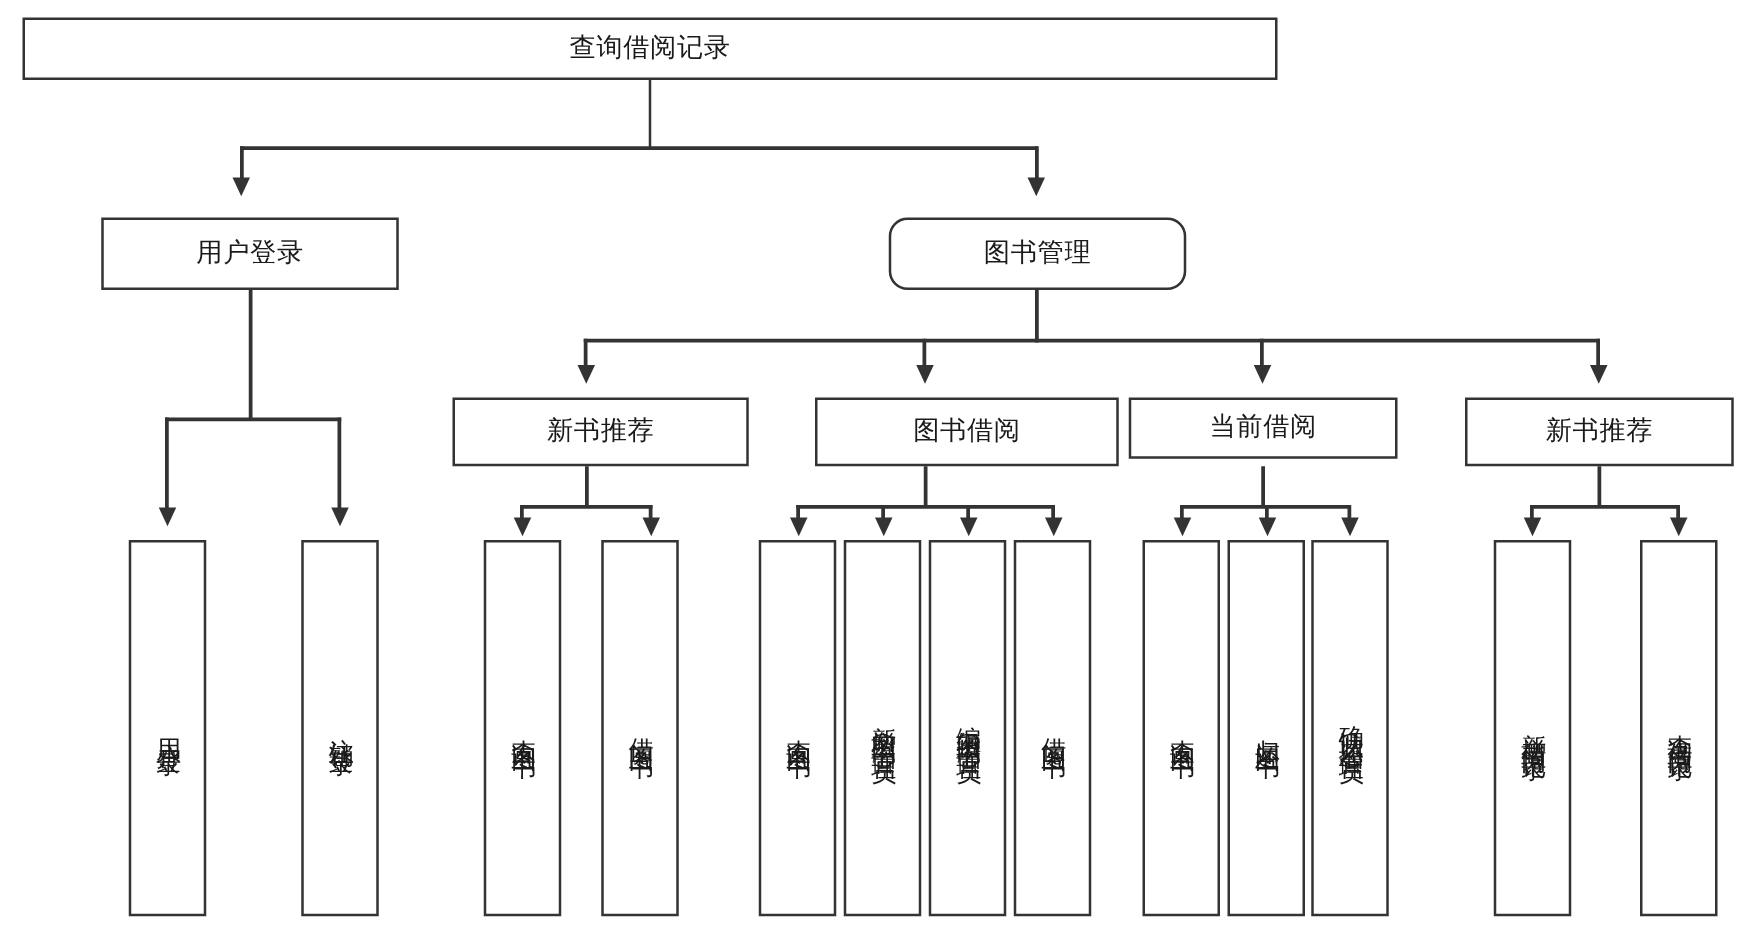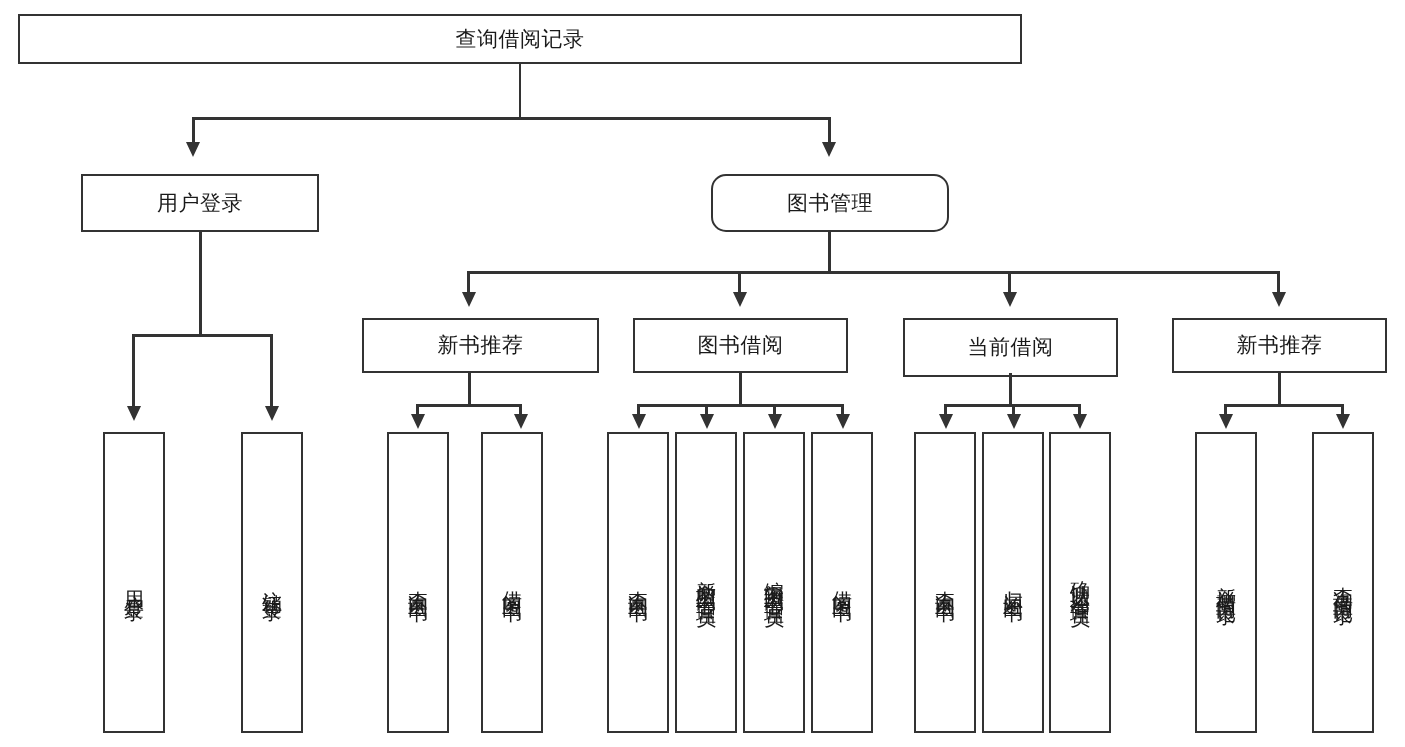--- a/index.html
+++ b/index.html
@@ -121,24 +121,24 @@
   <div class="ln vln" style="left:738px; top:271px; width:3px; height:24px;"></div>
   <div class="arrow" style="left:733px; top:292px;"></div>
   <div class="ln vln" style="left:1008px; top:271px; width:3px; height:24px;"></div>
   <div class="arrow" style="left:1003px; top:292px;"></div>
   <div class="ln vln" style="left:1277px; top:271px; width:3px; height:24px;"></div>
   <div class="arrow" style="left:1272px; top:292px;"></div>
 
   <div class="node horiz" style="left:362px; top:318px; width:237px; height:55px;">
     <span class="lbl">新书推荐</span>
   </div>
-  <div class="node horiz" style="left:633px; top:318px; width:215px; height:55px;">
+  <div class="node horiz" style="left:652px; top:318px; width:243px; height:55px;">
     <span class="lbl">图书借阅</span>
   </div>
-  <div class="node horiz" style="left:903px; top:318px; width:215px; height:59px;">
+  <div class="node horiz" style="left:903px; top:318px; width:215px; height:49px;">
     <span class="lbl">当前借阅</span>
   </div>
   <div class="node horiz" style="left:1172px; top:318px; width:215px; height:55px;">
     <span class="lbl">新书推荐</span>
   </div>
 
   <div class="ln vln" style="left:468px; top:373px; width:3px; height:32px;"></div>
   <div class="ln hln" style="left:416px; top:404px; width:106px; height:3px;"></div>
   <div class="ln vln" style="left:416px; top:404px; width:3px; height:14px;"></div>
   <div class="arrow" style="left:411px; top:414px;"></div>

